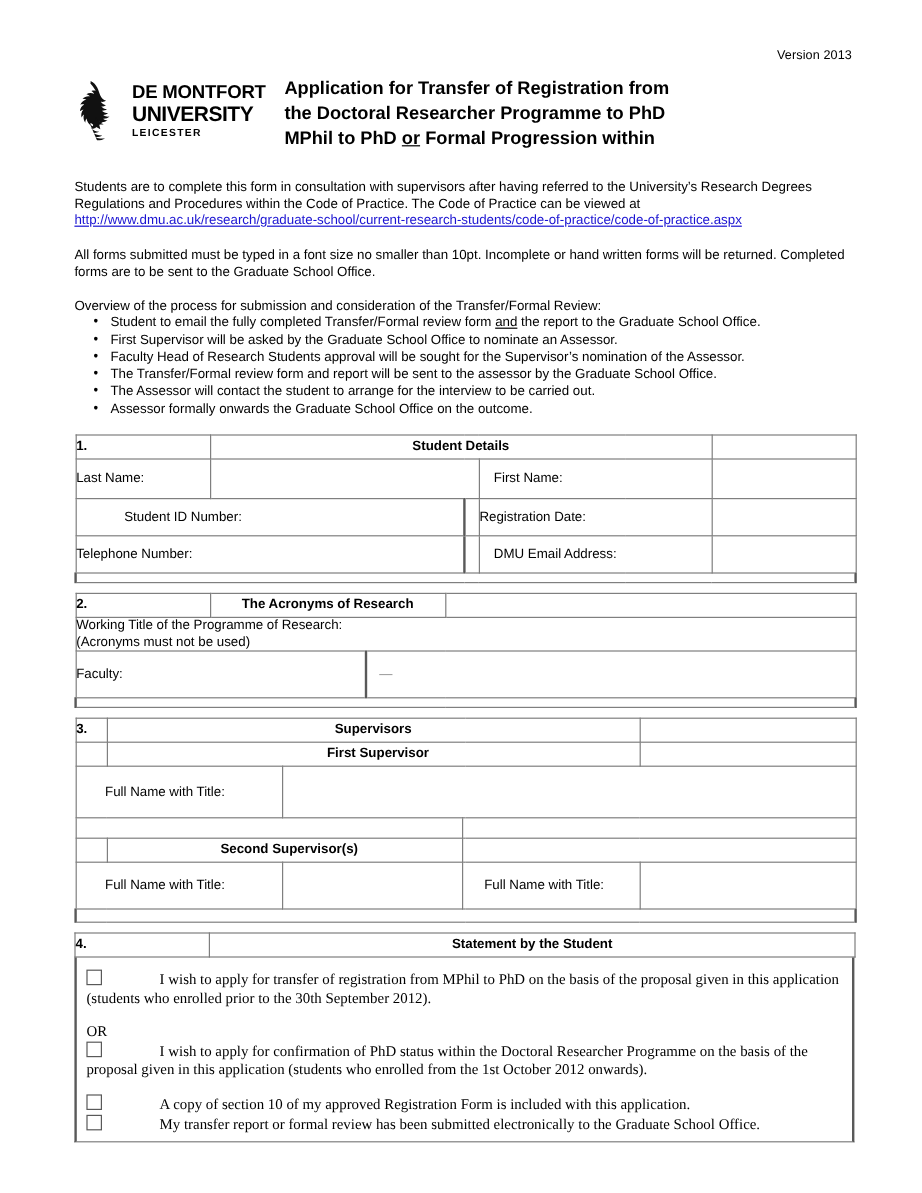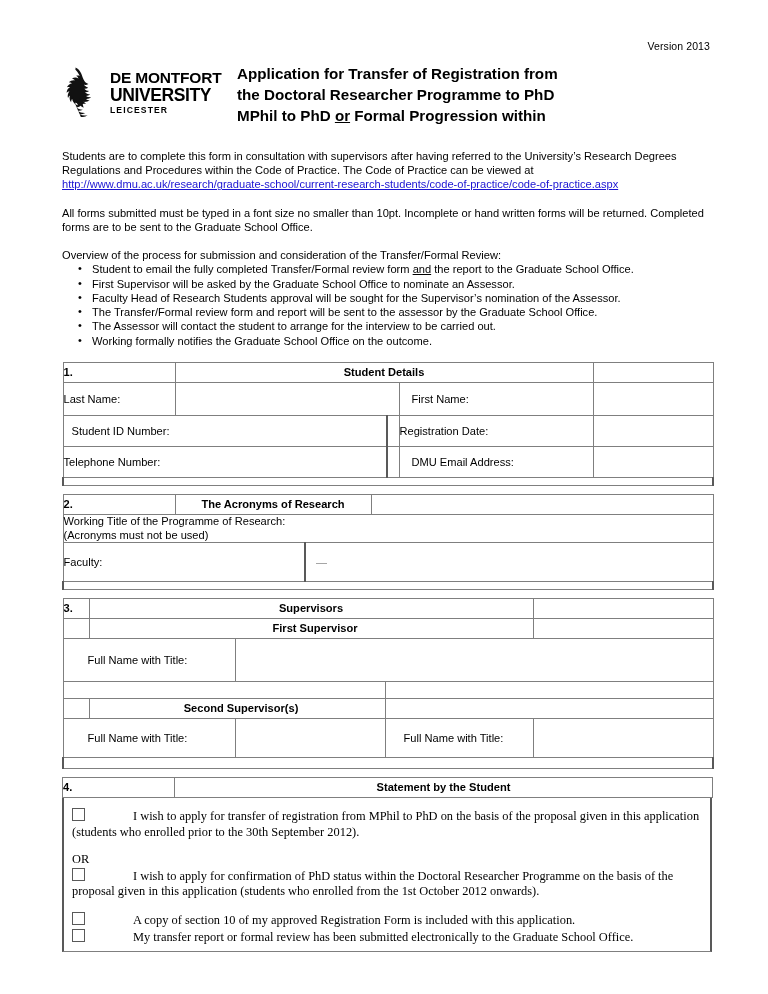--- a/index.html
+++ b/index.html
@@ -240,21 +240,21 @@
     <div class="gap"></div>
     <p>All forms submitted must be typed in a font size no smaller than 10pt.  Incomplete or hand written forms will be returned. Completed forms are to be sent to the Graduate School Office.</p>
     <div class="gap"></div>
     <p>Overview of the process for submission and consideration of the Transfer/Formal Review:</p>
     <ul class="steps">
       <li><span>Student to email the fully completed Transfer/Formal review form </span><span class="u">and</span><span> the report to the Graduate School Office.</span></li>
       <li>First Supervisor will be asked by the Graduate School Office to nominate an Assessor.</li>
       <li>Faculty Head of Research Students approval will be sought for the Supervisor’s nomination of the Assessor.</li>
       <li>The Transfer/Formal review form and report will be sent to the assessor by the Graduate School Office.</li>
       <li>The Assessor will contact the student to arrange for the interview to be carried out.</li>
-      <li>Working formally notifies the Graduate School Office on the outcome.</li>
+      <li>Assessor formally onwards the Graduate School Office on the outcome.</li>
     </ul>
   </div>
 
   <div class="forms">
 
     <table class="ft">
       <colgroup>
         <col style="width:112px">
         <col style="width:212px">
         <col style="width:12px">
@@ -268,21 +268,21 @@
         <td class="sec-head thick-top thick-bottom no-left" colspan="4">Student Details</td>
         <td class="sec-head thick-top thick-bottom thick-right no-left"></td>
       </tr>
       <tr>
         <td class="lbl cell-h32 thick-left">Last Name:</td>
         <td class="cell-h32 thick-right" colspan="2"></td>
         <td class="lbl cell-h32 thick-right" style="padding-left:12px" colspan="2">First Name:</td>
         <td class="cell-h32 thick-right"></td>
       </tr>
       <tr>
-        <td class="lbl cell-h30 thick-left" colspan="2" style="padding-left:8px">Student ID Number:</td>
+        <td class="lbl cell-h30 thick-left" colspan="2" style="padding-left:40px">Student ID Number:</td>
         <td class="cell-h30 thick-right" style="border-left:2px solid #595959" colspan="1"></td>
         <td class="lbl cell-h30 thick-right" style="" colspan="2">Registration Date:</td>
         <td class="cell-h30 thick-right"></td>
       </tr>
       <tr>
         <td class="lbl cell-h30 thick-left thick-bottom" colspan="2" style="">Telephone Number:</td>
         <td class="cell-h30 thick-right thick-bottom" style="border-left:2px solid #595959"></td>
         <td class="lbl cell-h30 thick-right thick-bottom" style="padding-left:12px" colspan="2">DMU Email Address:</td>
         <td class="cell-h30 thick-right thick-bottom"></td>
       </tr>

